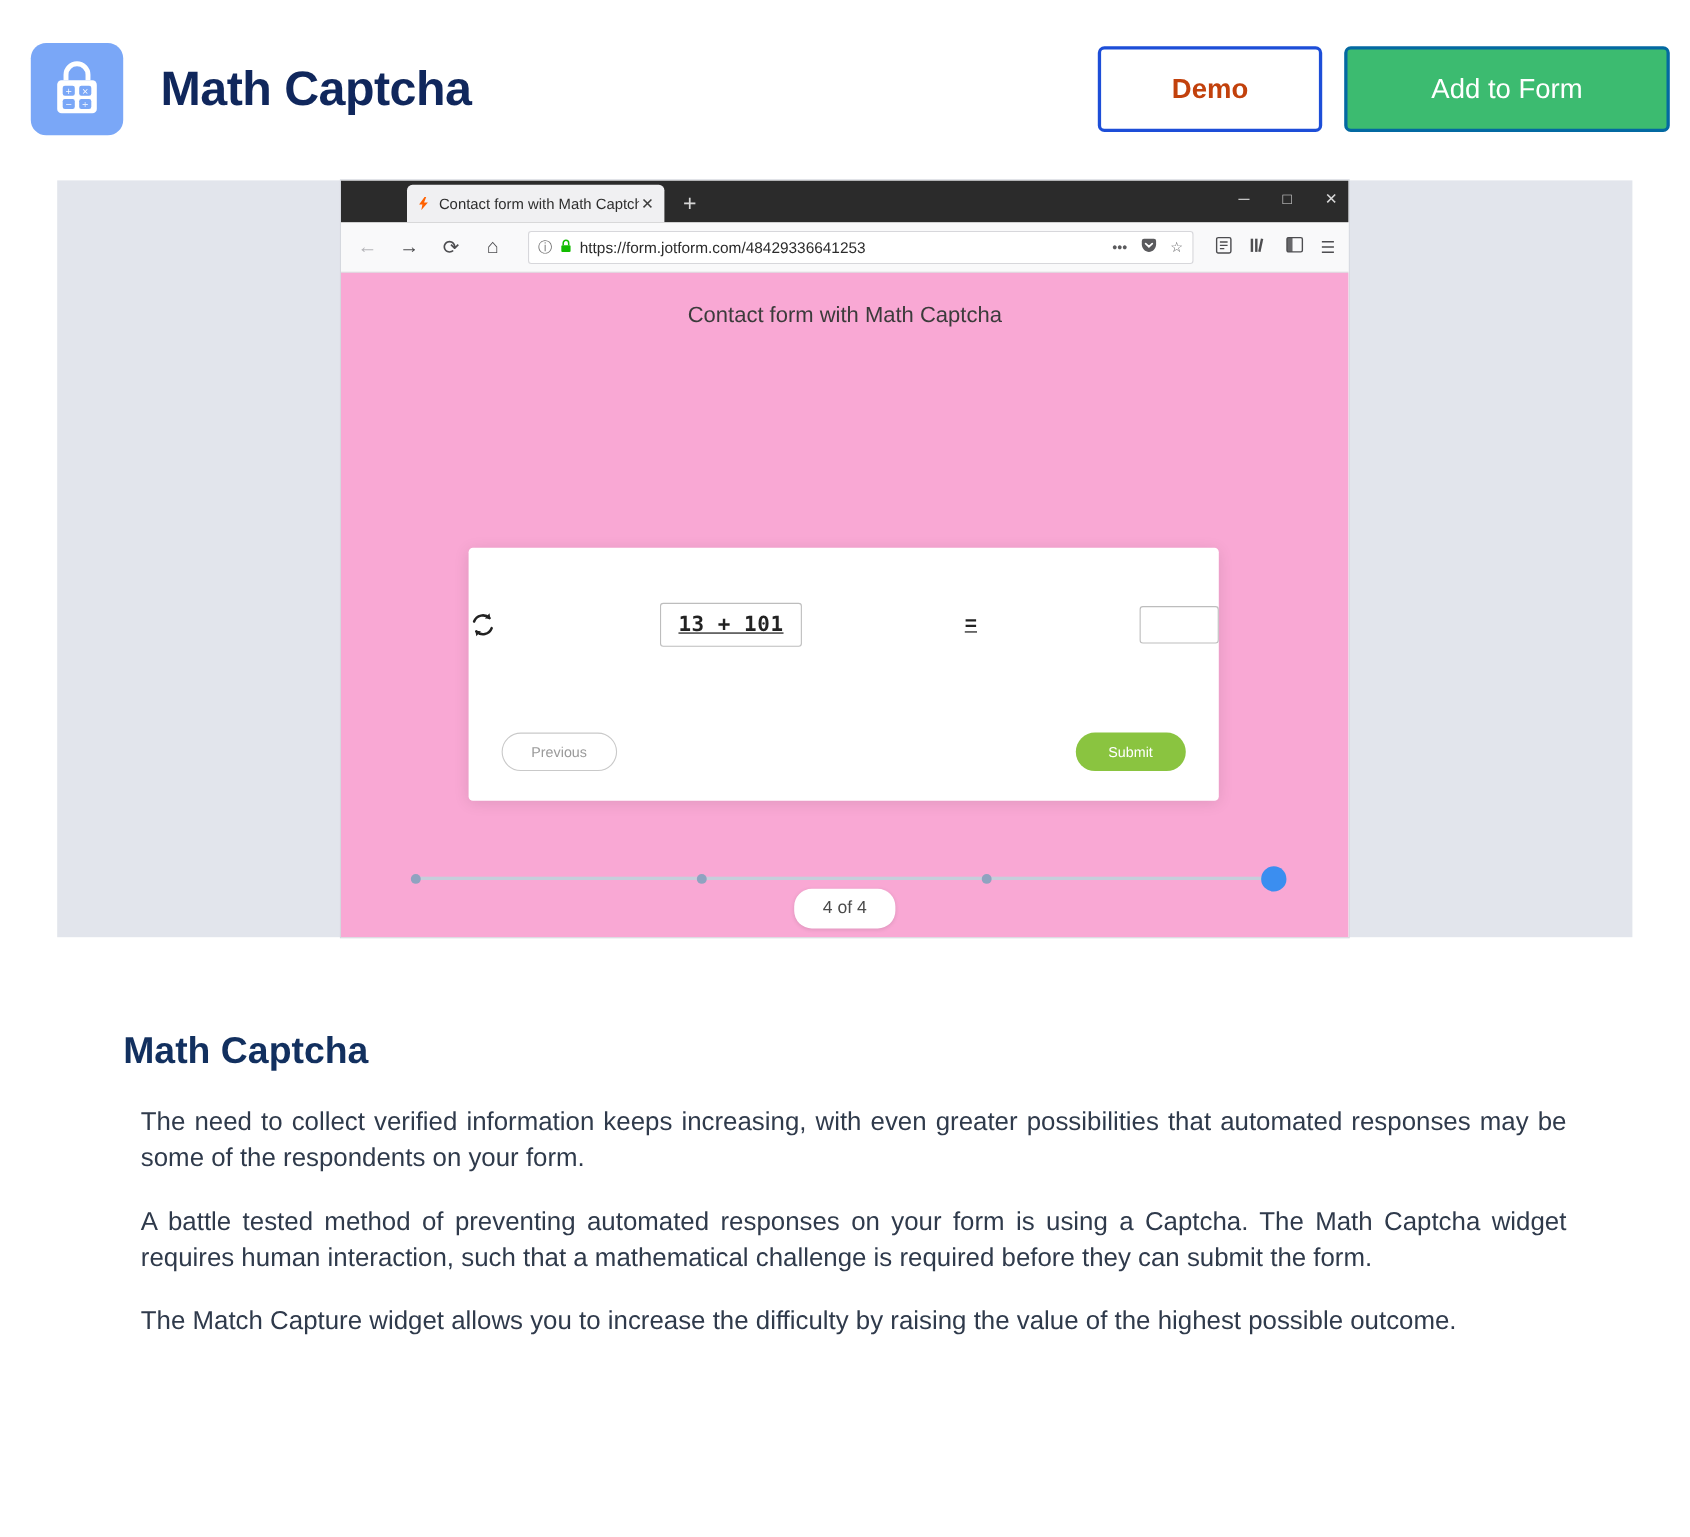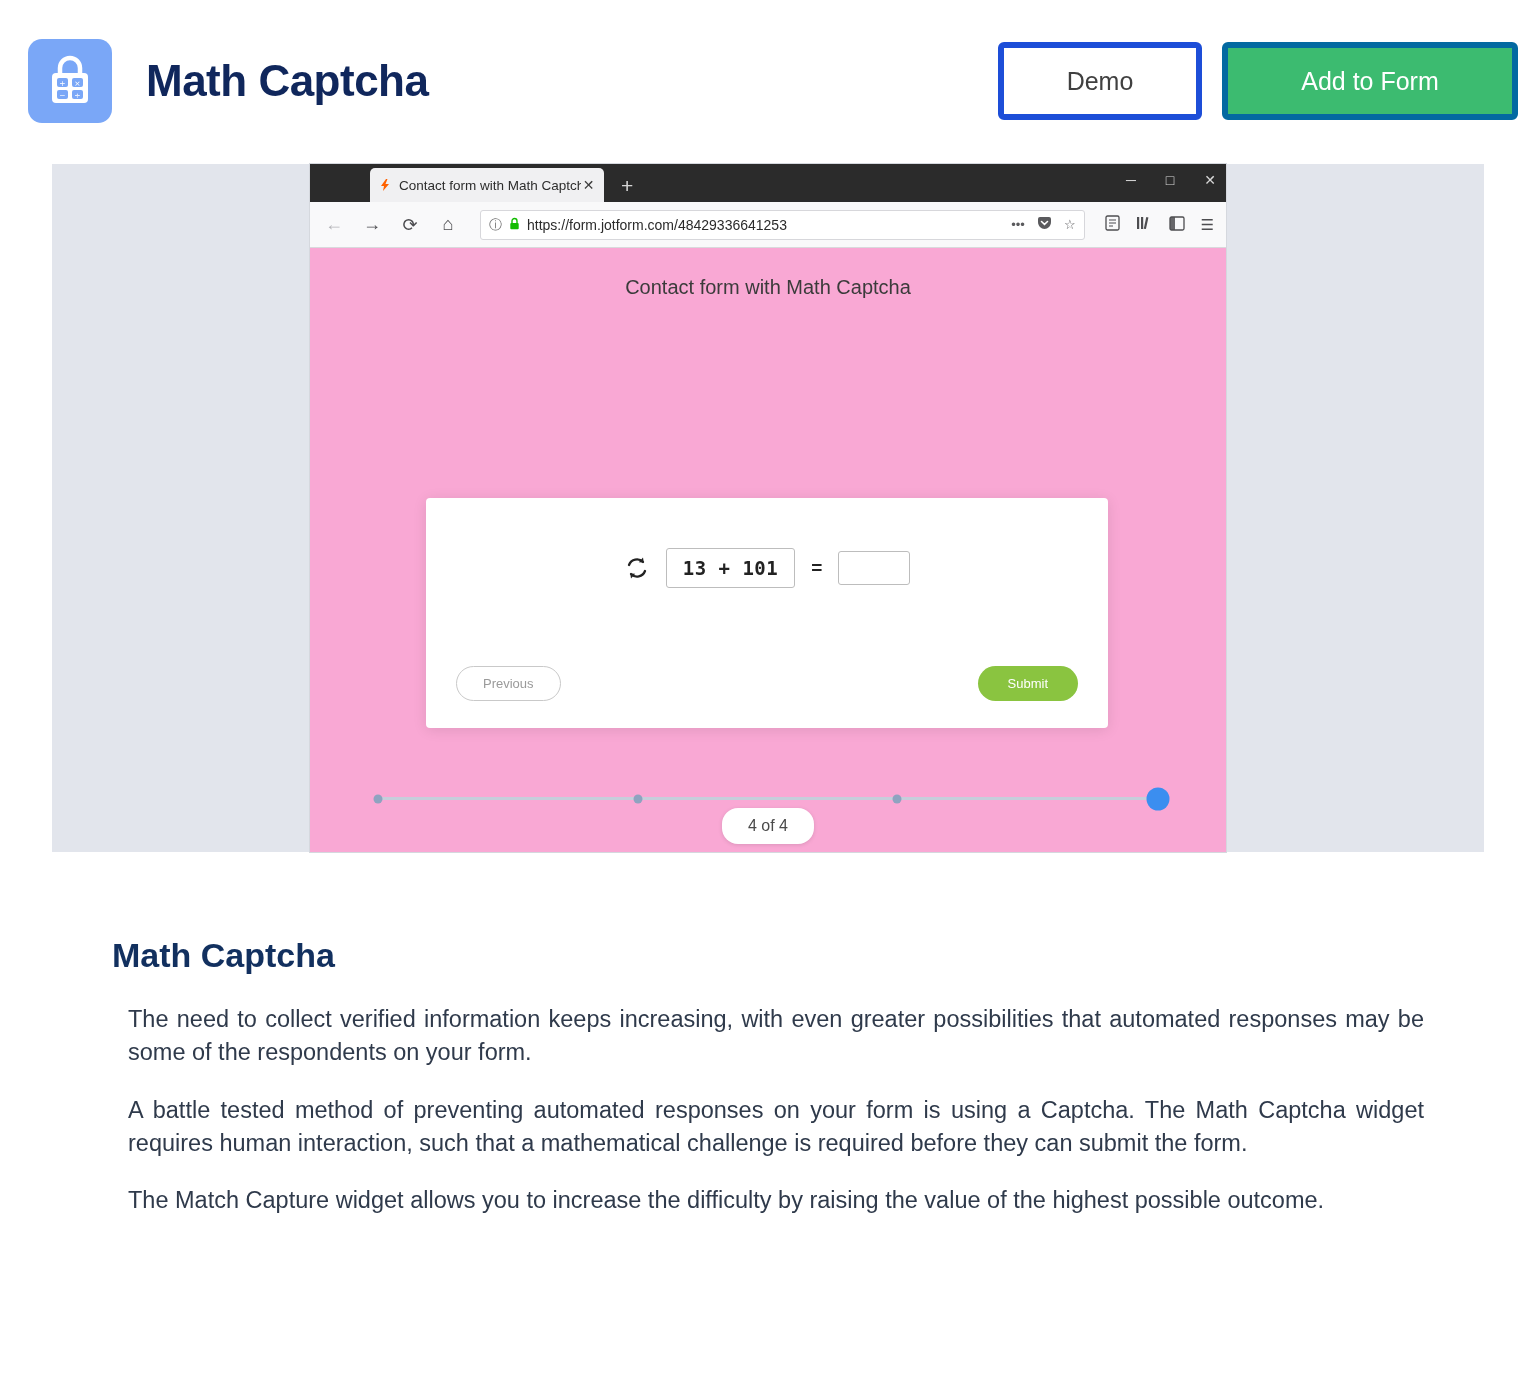--- a/index.html
+++ b/index.html
@@ -37,30 +37,31 @@
   .btn {
     height: 78px;
     min-width: 204px;
     border-radius: 6px;
     font-size: 25px;
     display: flex; align-items: center; justify-content: center;
     cursor: pointer;
     flex: none;
   }
   .btn-demo {
-    border: 6px solid #1d4ed8;
-    color: #404040;
+    border: 3px solid #1d4ed8;
+    color: #c2410c;
     background: #ffffff;
     margin-right: 20px;
+    font-weight: bold;
   }
   .btn-add {
     background: #3cbb70;
     color: #ffffff;
     min-width: 296px;
-    border: 6px solid #0369a1;
+    border: 3px solid #0369a1;
   }
 
   
   .stage {
     margin: 28px 52px 0 52px;
     height: 688px;
     background: #e2e5ec;
     position: relative;
   }
   .browser {
@@ -158,22 +159,23 @@
     width: 682px;
     background: #ffffff;
     border-radius: 4px;
     box-shadow: 0 2px 14px rgba(0,0,0,0.10);
     padding: 0;
   }
   .captcha-row {
     height: 140px;
     display: flex;
     align-items: center;
-    justify-content: center;
+    justify-content: space-between;
     gap: 16px;
+    text-decoration: underline;
   }
   .refresh-icon { color: #333; font-size: 26px; display: flex; align-items: center; }
   .math-box {
     border: 1px solid #bdbdbd;
     background: #fff;
     border-radius: 3px;
     padding: 8px 16px;
     font-size: 19px;
     font-weight: bold;
     font-family: "DejaVu Sans Mono", monospace;

